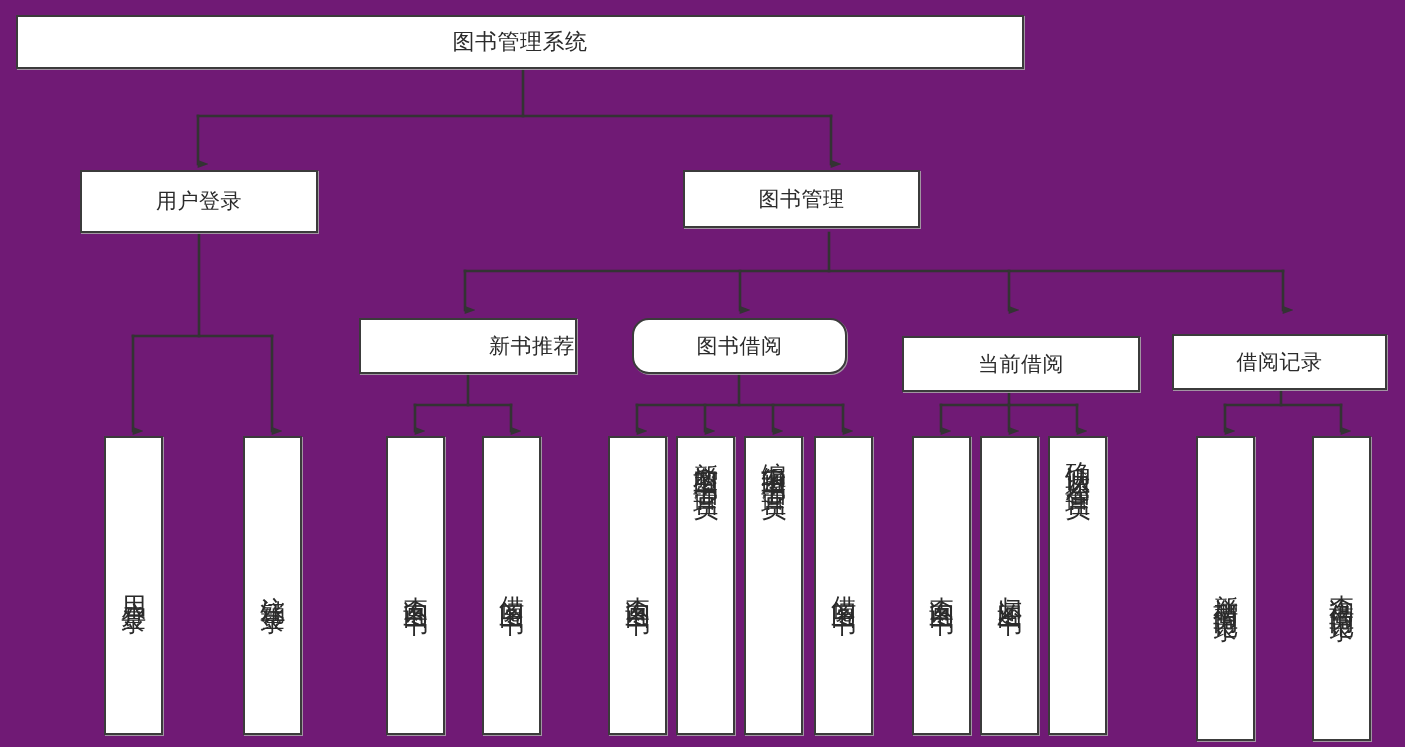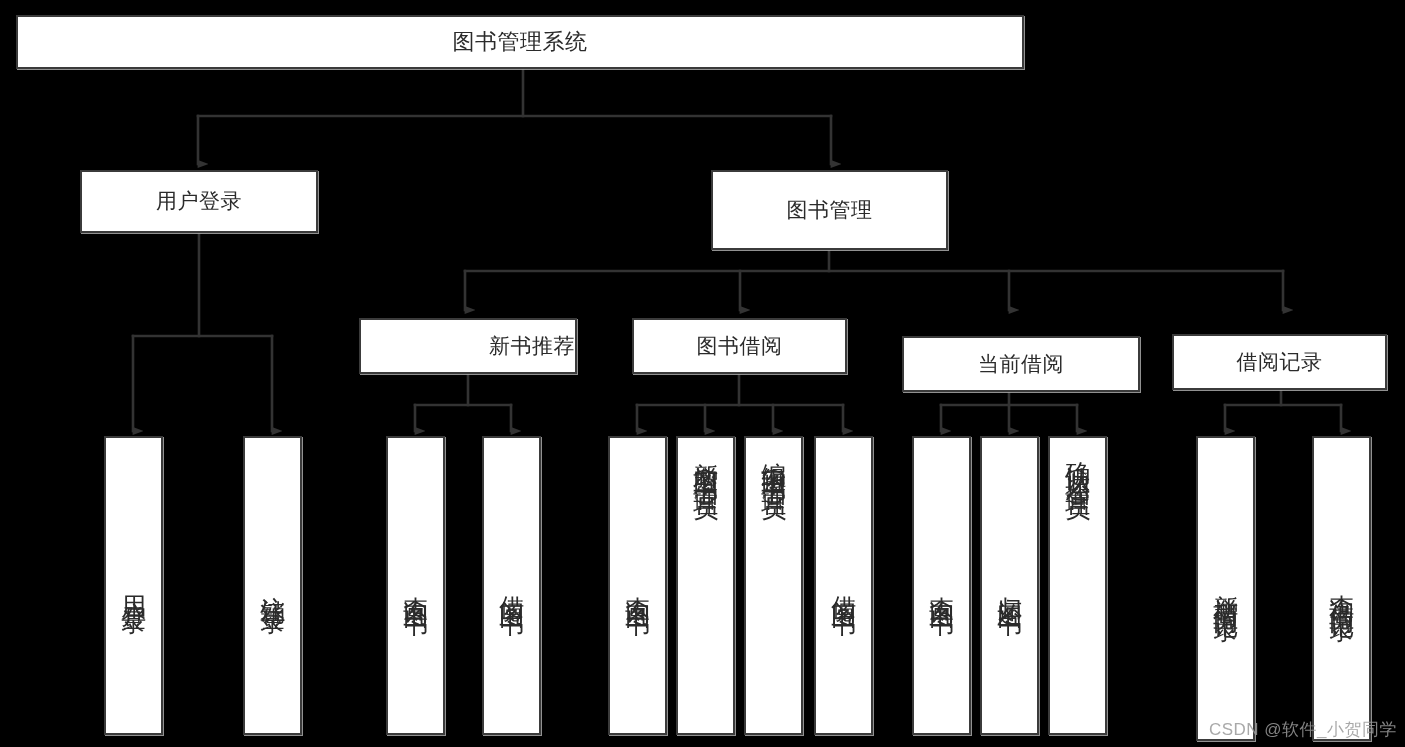--- a/index.html
+++ b/index.html
@@ -1,20 +1,20 @@
 <!DOCTYPE html>
 <html><head>
 <meta charset="utf-8">
 <style>
   html,body{margin:0;padding:0;background:#ffffff;}
   body{
     font-family:"Liberation Sans","DejaVu Sans",sans-serif;
     width:1405px;height:747px;overflow:hidden;
   }
-  #stage{position:relative;width:1405px;height:747px;background:#000000;}
+  #stage{position:relative;width:1405px;height:747px;background:#701a75;}
   svg.links{position:absolute;left:0;top:0;width:1405px;height:747px;}
 
   .node{
     position:absolute;
     box-sizing:border-box;
     background:#ffffff;
     border:2px solid #3b3b3b;
     box-shadow:1px 1px 0 rgba(170,170,170,.85);
     display:flex;
     align-items:center;
@@ -115,28 +115,28 @@
     </g>
   </svg>
 
   <div class="node h root" style="left:16px;top:15px;width:1008px;height:54px;">
     <span class="lbl">图书管理系统</span>
   </div>
 
   <div class="node h" style="left:80px;top:170px;width:238px;height:63px;">
     <span class="lbl">用户登录</span>
   </div>
-  <div class="node h" style="left:711px;top:170px;width:237px;height:80px;">
+  <div class="node h" style="left:683px;top:170px;width:237px;height:58px;">
     <span class="lbl">图书管理</span>
   </div>
 
   <div class="node h" style="left:359px;top:318px;width:218px;height:56px;justify-content:flex-end;">
     <span class="lbl">新书推荐</span>
   </div>
-  <div class="node h" style="left:632px;top:318px;width:215px;height:56px;">
+  <div class="node h" style="left:632px;top:318px;width:215px;height:56px;border-radius:17px;">
     <span class="lbl">图书借阅</span>
   </div>
   <div class="node h" style="left:902px;top:336px;width:238px;height:56px;">
     <span class="lbl">当前借阅</span>
   </div>
   <div class="node h" style="left:1172px;top:334px;width:215px;height:56px;">
     <span class="lbl">借阅记录</span>
   </div>
 
   <div class="node v mid" style="left:104px;top:436px;width:59px;height:299px;">
@@ -176,14 +176,13 @@
     <span class="lbl">确认归还（管理员）</span>
   </div>
 
   <div class="node v mid" style="left:1196px;top:436px;width:59px;height:305px;">
     <span class="lbl">新增借阅记录</span>
   </div>
   <div class="node v mid" style="left:1312px;top:436px;width:59px;height:305px;">
     <span class="lbl">查询借阅记录</span>
   </div>
 
-  <div class="watermark">CSDN @软件_小贺同学</div>
 </div>
 
 </body></html>

